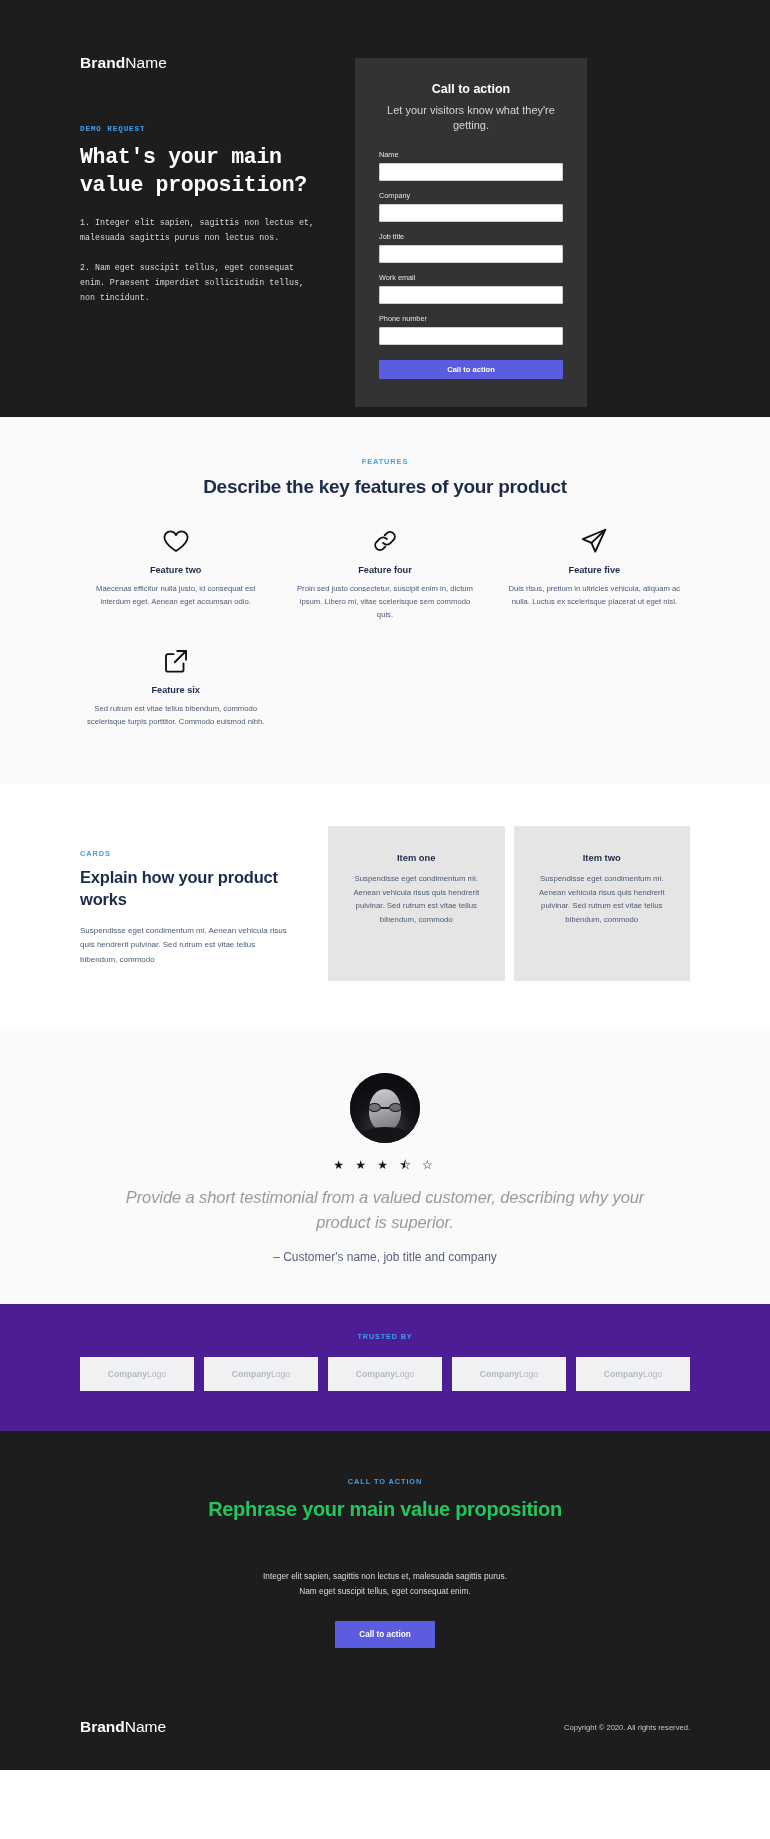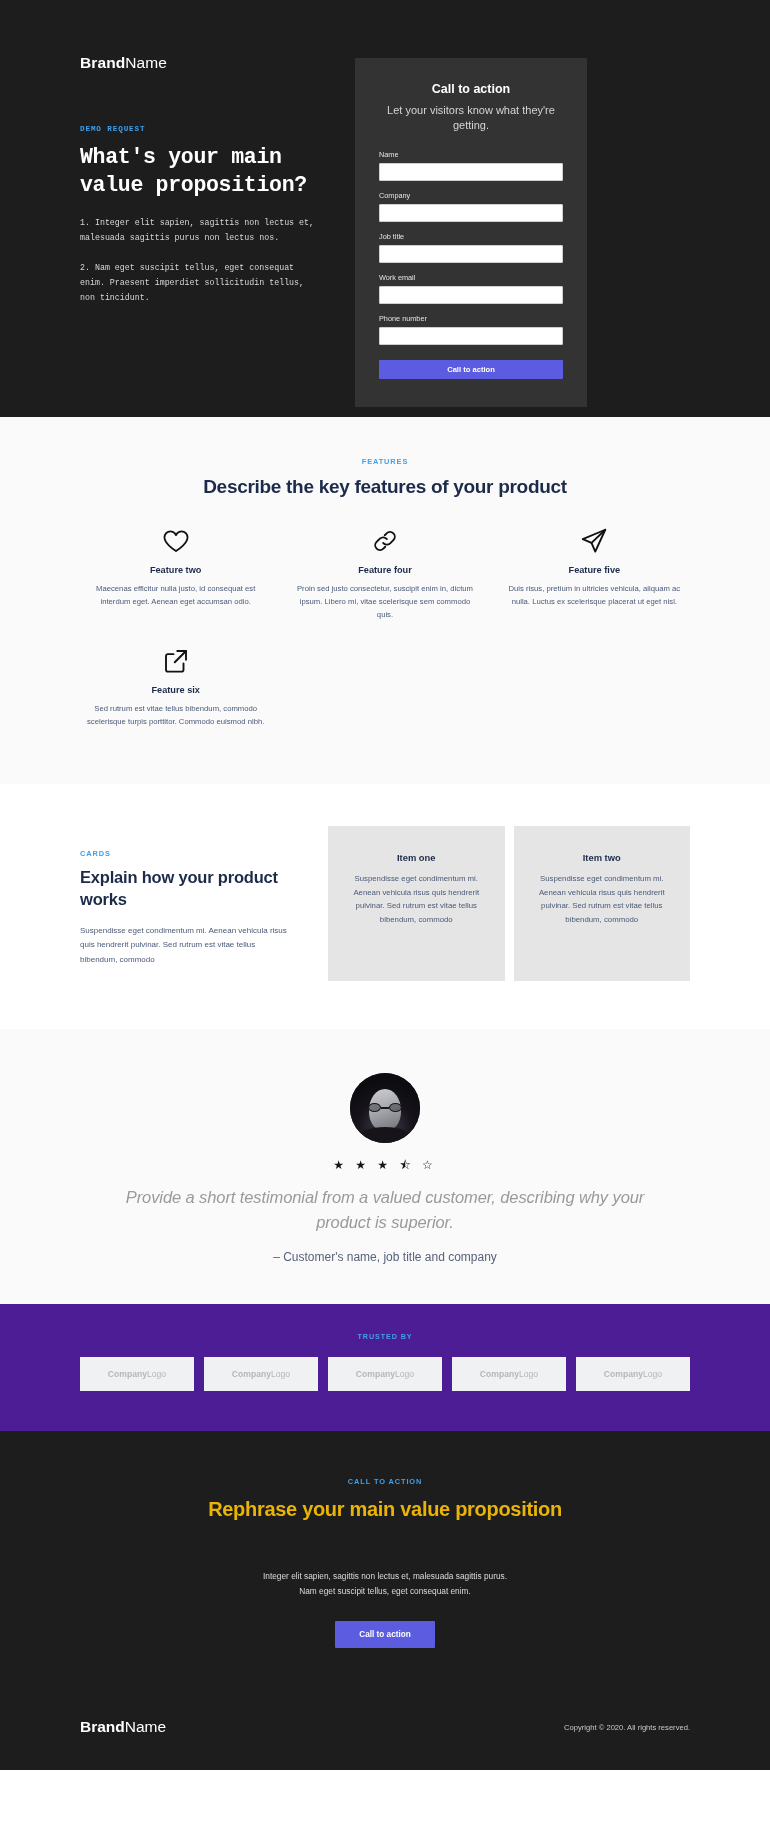--- a/index.html
+++ b/index.html
@@ -309,21 +309,21 @@
   .logo-box b { font-weight: 700; color: #b4b7bc; }
 
   
   .final-cta {
     background: #1d1d1d;
     padding: 46px 0 46px 0;
     text-align: center;
   }
   .final-cta .sec-eyebrow { color: #3fa0ec; margin-bottom: 12px; }
   .final-title {
-    color: #eab308;
+    color: #22c55e;
     font-size: 20px;
     font-weight: 700;
     letter-spacing: -.3px;
     margin-bottom: 16px;
   }
   .final-p {
     color: #dcdcdc;
     font-size: 8.3px;
     line-height: 1.85;
     margin-bottom: 22px;

